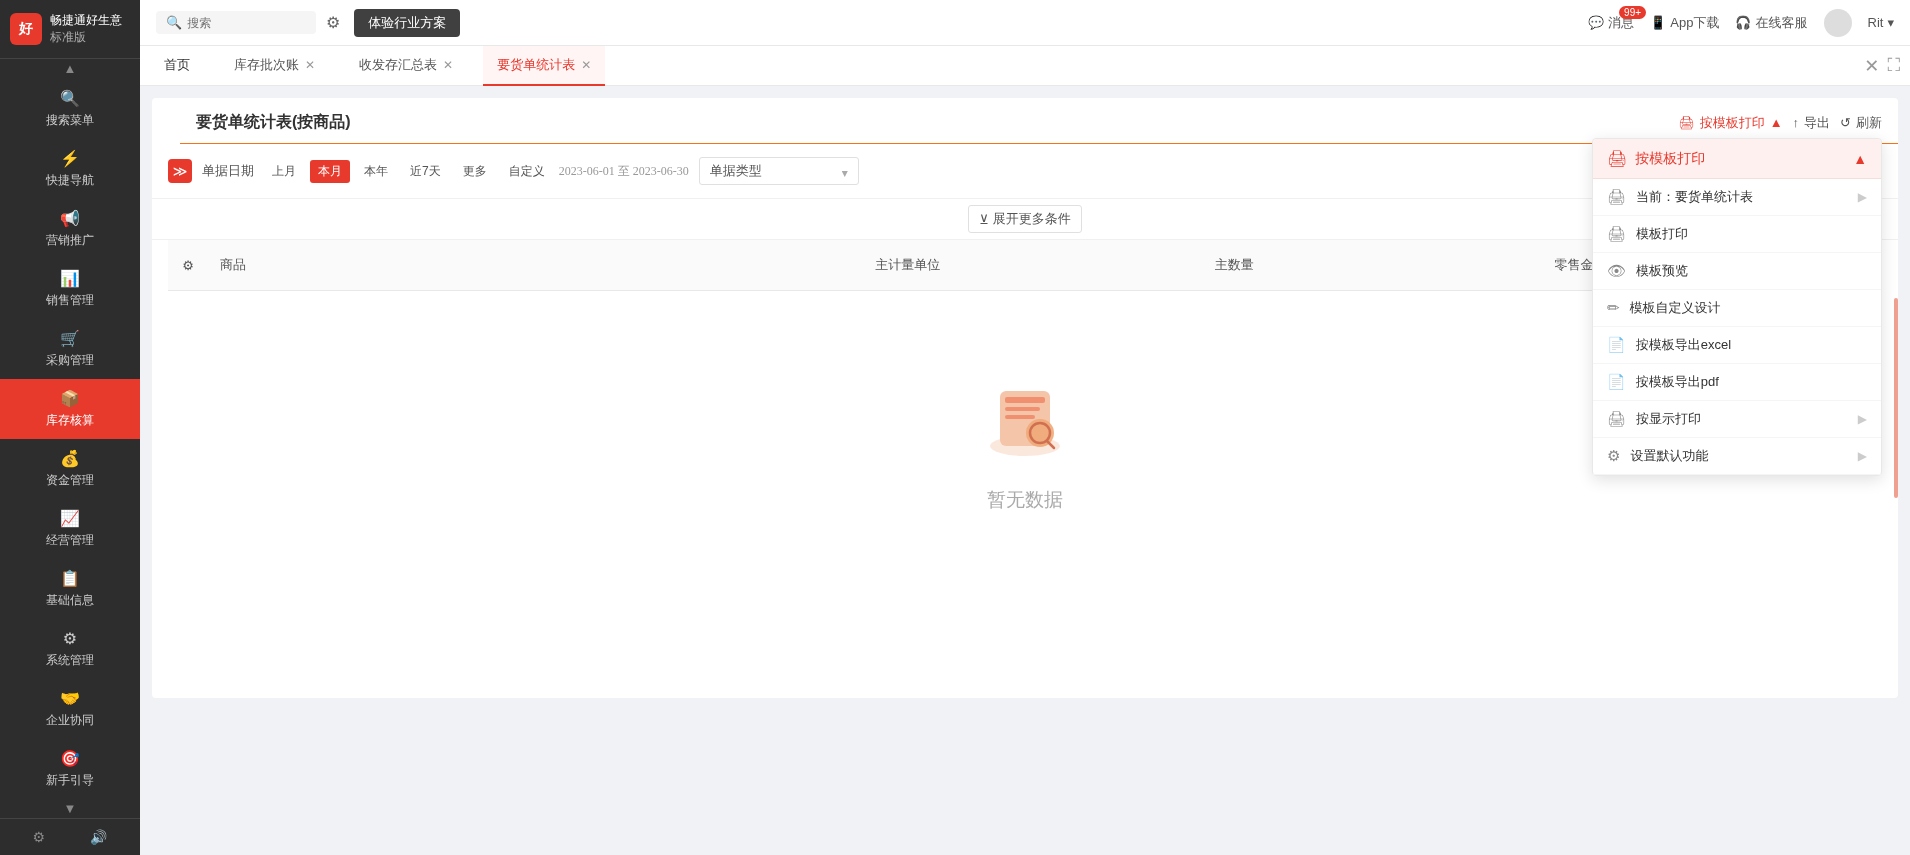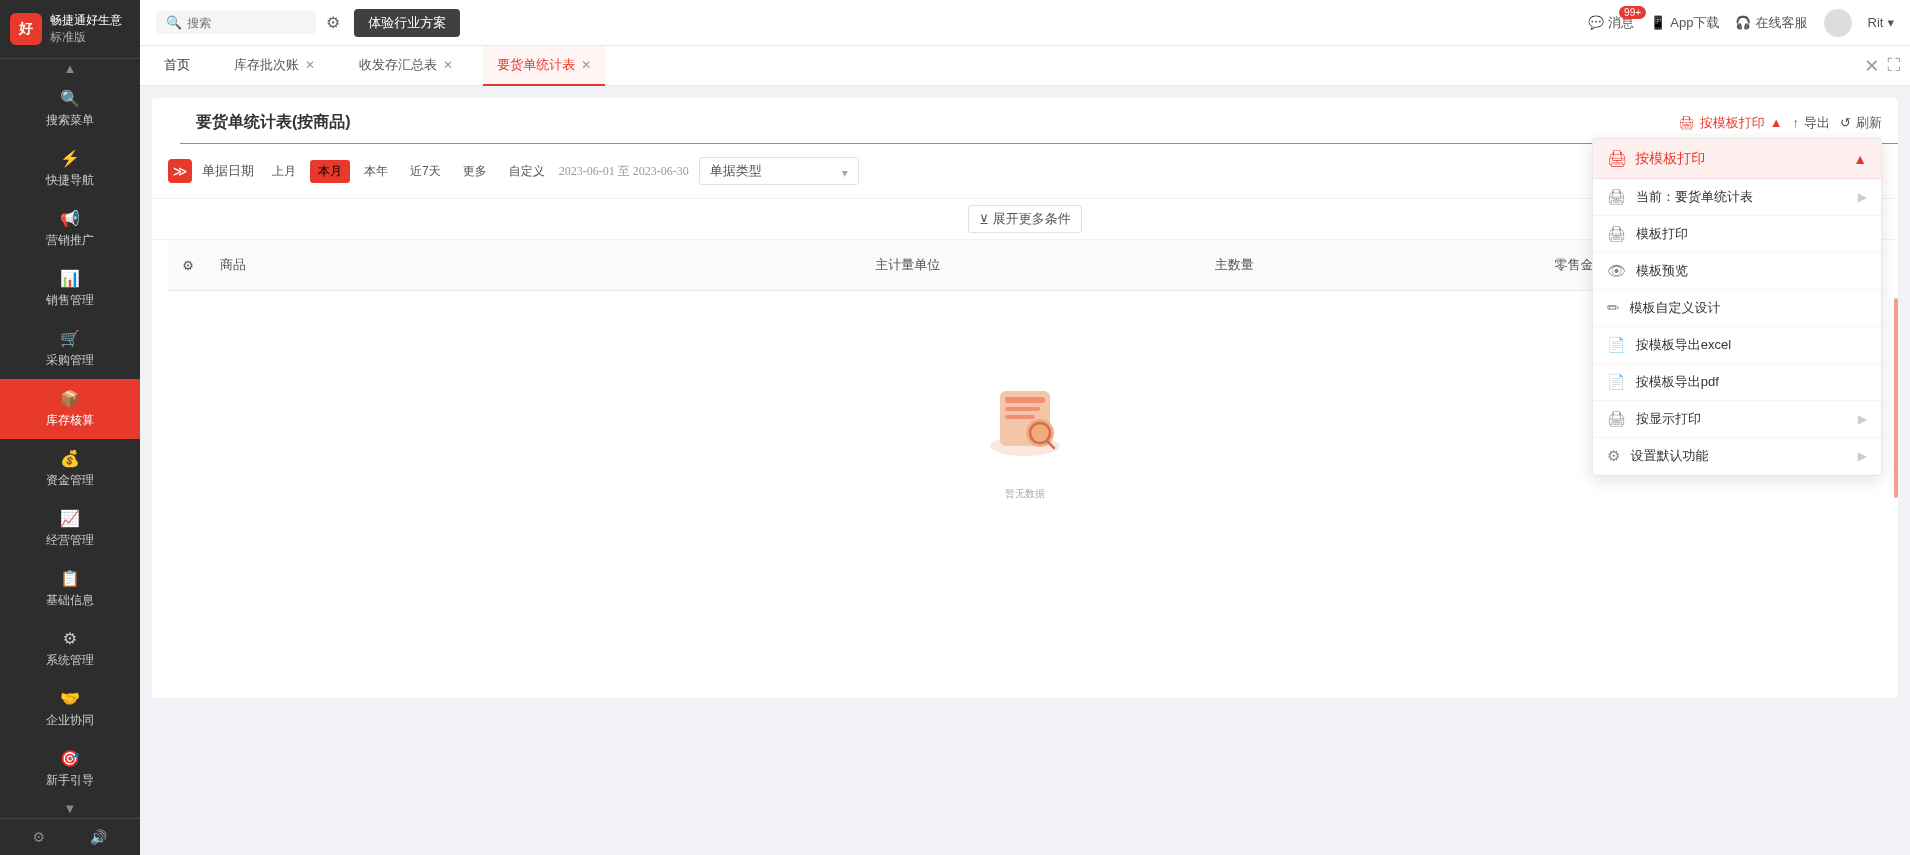--- a/index.html
+++ b/index.html
@@ -250,21 +250,21 @@
       padding: 3px 8px;
       border-radius: 3px;
       cursor: pointer;
       font-size: 12px;
       color: #555;
       border: none;
       background: none;
     }
     .date-btn.active {
       background: #e8392d;
-      color: #000000;
+      color: #ffffff;
     }
     .date-range-text { font-size: 12px; color: #999; margin-left: 0; font-family: Liberation Serif, serif; }
     .filter-select {
       display: flex;
       align-items: flex-end;
       border: 1px solid #e0e0e0;
       border-radius: 3px;
       padding: 4px 10px;
       font-size: 13px;
       color: #555;
@@ -320,21 +320,21 @@
       align-items: center;
       justify-content: center;
       padding: 80px 0;
     }
     .empty-icon {
       width: 100px;
       height: 100px;
       margin-bottom: 16px;
       position: relative;
     }
-    .empty-text { color: #aaa; font-size: 10px; }
+    .empty-text { color: #aaa; font-size: 19px; }
 
     
     .dropdown-panel {
       position: absolute;
       top: 40px;
       right: 16px;
       width: 290px;
       background: #fff;
       border: 1px solid #e8e8e8;
       border-radius: 4px;

